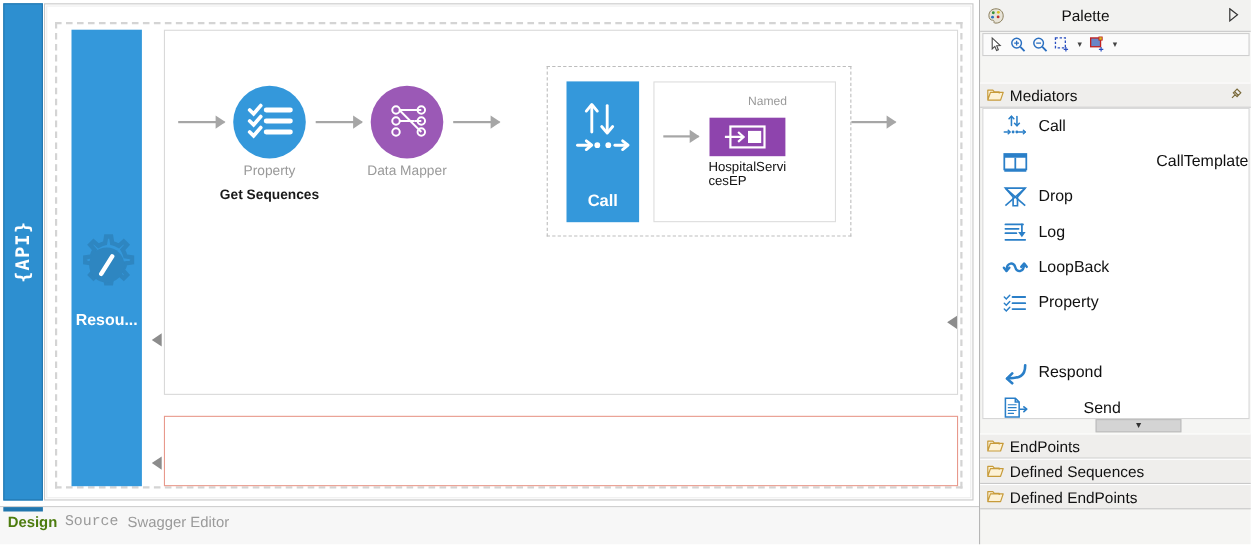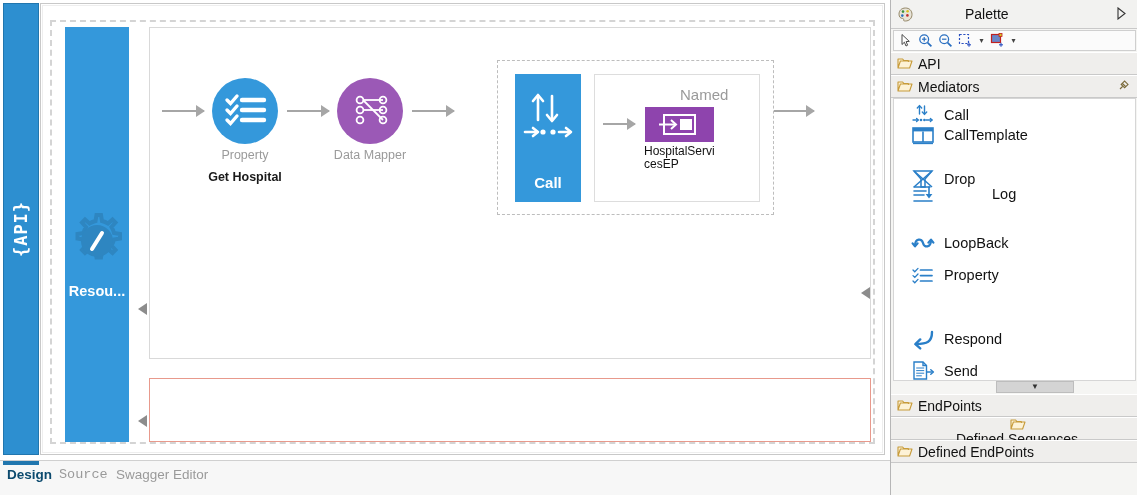--- a/index.html
+++ b/index.html
@@ -107,42 +107,42 @@
   }
   #call-blue-label {
     position: absolute; left: 0; right: 0; bottom: 11px; text-align: center;
     color: #ffffff; font-weight: bold; font-size: 15px;
   }
   #call-inner {
     position: absolute; left: 96px; top: 13px; width: 166px; height: 128px;
     border: 1px solid #dddddd; background: #ffffff;
   }
   #ep-type {
-    position: absolute; left: 85px; top: 11px; font-size: 15px; color: #9a9a9a;
+    position: absolute; left: 85px; top: 11px; font-size: 11px; color: #9a9a9a;
   }
   #ep-box {
     position: absolute; left: 50px; top: 32px; width: 69px; height: 35px;
     background: #8e44ad;
   }
   #ep-name {
     position: absolute; left: 49px; top: 70px; width: 73px;
     font-size: 12px; color: #111111; line-height: 13px;
     overflow: hidden; height: 24px; word-break: break-all;
   }
 
   
   #tabbar {
     position: absolute; left: 0; top: 460px; width: 890px; height: 35px;
     background: #f7f7f7; border-top: 1px solid #d0d0d0;
   }
   #tab-accent { position: absolute; left: 3px; top: 0; width: 36px; height: 4px; background: #2176ae; }
   .tab {
     position: absolute; top: 6px; font-size: 13.5px;
   }
-  .tab.active { color: #0c4a6e; font-weight: bold; }
+  .tab.active { color: #4d7c0f; font-weight: bold; }
   .tab.inactive { color: #9a9a9a; }
 
   
   #palette {
     position: absolute; left: 890px; top: 0; width: 247px; height: 495px;
     background: #f5f5f3; border-left: 1px solid #b6b6b6;
   }
   #palette-header {
     position: absolute; left: 0; top: 0; width: 247px; height: 29px;
     background: #f2f2f0; border-bottom: 1px solid #c9c9c9;
@@ -227,21 +227,21 @@
                     <path d="M15 42 l3.5 3.5 L25 38"></path>
                   </g>
                   <g stroke="#ffffff" stroke-width="4.4" stroke-linecap="round">
                     <line x1="30" y1="22" x2="52" y2="22"></line>
                     <line x1="30" y1="32" x2="52" y2="32"></line>
                     <line x1="30" y1="42" x2="52" y2="42"></line>
                   </g>
                 </svg>
               </div>
               <div class="node-type">Property</div>
-              <div class="node-name">Get Hospital</div>
+              <div class="node-name">Get Sequences</div>
             </div>
 
             <div class="conn" style="left:137px; top:82px; width:42px;"></div>
 
             <div class="node" style="left:187px; top:50px;">
               <div class="circ-icon circ-dm">
                 <svg width="66" height="66" viewBox="0 0 66 66">
                   <g stroke="#ffffff" stroke-width="1.8" fill="none">
                     <path d="M26 22 L46 42"></path>
                     <path d="M26 32 L40 32"></path>
@@ -378,28 +378,20 @@
         <svg width="15" height="15" viewBox="0 0 15 15">
             <rect x="1.5" y="1.5" width="9" height="8" fill="#6a86c8" stroke="#c02020" stroke-width="1.2"></rect>
             <rect x="9" y="0.5" width="3" height="3" fill="#d8c020" stroke="#c02020" stroke-width="0.8"></rect>
             <line x1="9" y1="11.8" x2="13" y2="11.8" stroke="#2a4fc0" stroke-width="1.1"></line>
             <line x1="11" y1="9.8" x2="11" y2="13.8" stroke="#2a4fc0" stroke-width="1.1"></line>
           </svg>
       </div>
       <div class="tb-caret">▾</div>
     </div>
 
-    <div class="group-header" style="top:52px;">
-      <span style="margin-left:6px;display:flex;">
-        <svg width="16" height="13" viewBox="0 0 16 13">
-            <path d="M1 11 L3.4 4 L15 4 L12.6 11 Z M1 11 L1 2 L5.6 2 L7 3.6 L11.4 3.6 L11.4 5" fill="#fdf2d6" stroke="#c79b3a" stroke-width="1.1" stroke-linejoin="round"></path>
-          </svg>
-      </span>
-      <span class="group-label">API</span>
-    </div>
 
     <div class="group-header" style="top:75px;">
       <span style="margin-left:6px;display:flex;">
         <svg width="16" height="13" viewBox="0 0 16 13">
             <path d="M1 11 L3.4 4 L15 4 L12.6 11 Z M1 11 L1 2 L5.6 2 L7 3.6 L11.4 3.6 L11.4 5" fill="#fdf2d6" stroke="#c79b3a" stroke-width="1.1" stroke-linejoin="round"></path>
           </svg>
       </span>
       <span class="group-label">Mediators</span>
       <span class="group-pin">
         <svg width="11" height="11" viewBox="0 0 11 11">
@@ -423,21 +415,21 @@
               <line x1="15" y1="17" x2="21" y2="17"></line>
                 <polyline points="19.4,15.4 21,17 19.4,18.6"></polyline>
             </g>
             <circle cx="10" cy="17" r="1.3" fill="#2a7fc8"></circle>
               <circle cx="13.4" cy="17" r="1.3" fill="#2a7fc8"></circle>
           </svg>
         </span>
         <span class="pal-label">Call</span>
       </div>
 
-      <div class="pal-item" style="top:20px;">
+      <div class="pal-item" style="top:32px;justify-content:space-between;">
         <span class="pal-icon">
           <svg width="24" height="22" viewBox="0 0 24 22">
             <rect x="2" y="4" width="20" height="14" fill="none" stroke="#2a7fc8" stroke-width="1.6"></rect>
             <rect x="2" y="4" width="20" height="3.4" fill="#2a7fc8"></rect>
             <line x1="12" y1="7.4" x2="12" y2="18" stroke="#2a7fc8" stroke-width="1.6"></line>
             <line x1="2" y1="19.4" x2="22" y2="19.4" stroke="#2a7fc8" stroke-width="1.5"></line>
           </svg>
         </span>
         <span class="pal-label">CallTemplate</span>
       </div>
@@ -446,21 +438,21 @@
         <span class="pal-icon">
           <svg width="24" height="22" viewBox="0 0 24 22">
             <path d="M3 3 L21 3 L14 11 L14 19 L10 19 L10 11 Z" fill="none" stroke="#2a7fc8" stroke-width="1.5"></path>
             <line x1="3" y1="3" x2="21" y2="19" stroke="#2a7fc8" stroke-width="1.5"></line>
             <line x1="21" y1="3" x2="3" y2="19" stroke="#2a7fc8" stroke-width="1.5"></line>
           </svg>
         </span>
         <span class="pal-label">Drop</span>
       </div>
 
-      <div class="pal-item" style="top:79px;gap:48px;">
+      <div class="pal-item" style="top:96px;">
         <span class="pal-icon">
           <svg width="24" height="22" viewBox="0 0 24 22">
             <g stroke="#2a7fc8" stroke-width="1.6" stroke-linecap="round">
               <line x1="3" y1="4" x2="19" y2="4"></line>
               <line x1="3" y1="8" x2="15" y2="8"></line>
               <line x1="3" y1="12" x2="13" y2="12"></line>
               <line x1="3" y1="18" x2="21" y2="18"></line>
               <line x1="18" y1="4" x2="18" y2="13"></line>
             </g>
             <polygon points="14.6,11 21.4,11 18,15.6" fill="#2a7fc8"></polygon>
@@ -502,21 +494,21 @@
       <div class="pal-item" style="top:224px;">
         <span class="pal-icon">
           <svg width="24" height="22" viewBox="0 0 24 22">
             <path d="M21 4 C21 14 16 16 5 16" fill="none" stroke="#2a7fc8" stroke-width="2.4" stroke-linecap="round"></path>
             <polyline points="9.2,11.4 4.4,16.2 9.2,20.4" fill="none" stroke="#2a7fc8" stroke-width="2.4" stroke-linecap="round" stroke-linejoin="round"></polyline>
           </svg>
         </span>
         <span class="pal-label">Respond</span>
       </div>
 
-      <div class="pal-item" style="top:256px;">
+      <div class="pal-item" style="top:256px;gap:41px;">
         <span class="pal-icon">
           <svg width="24" height="22" viewBox="0 0 24 22">
             <path d="M3 2 L12 2 L15.5 5.5 L15.5 19 L3 19 Z" fill="#ffffff" stroke="#2a7fc8" stroke-width="1.4"></path>
             <path d="M12 2 L12 5.5 L15.5 5.5" fill="none" stroke="#2a7fc8" stroke-width="1.4"></path>
             <g stroke="#2a7fc8" stroke-width="1" stroke-linecap="round">
               <line x1="5.6" y1="8" x2="12.8" y2="8"></line>
               <line x1="5.6" y1="10.6" x2="12.8" y2="10.6"></line>
               <line x1="5.6" y1="13.2" x2="12.8" y2="13.2"></line>
               <line x1="5.6" y1="15.8" x2="10.4" y2="15.8"></line>
             </g>
@@ -535,21 +527,21 @@
 
     <div class="group-header" style="top:394px;">
       <span style="margin-left:6px;display:flex;">
         <svg width="16" height="13" viewBox="0 0 16 13">
             <path d="M1 11 L3.4 4 L15 4 L12.6 11 Z M1 11 L1 2 L5.6 2 L7 3.6 L11.4 3.6 L11.4 5" fill="#fdf2d6" stroke="#c79b3a" stroke-width="1.1" stroke-linejoin="round"></path>
           </svg>
       </span>
       <span class="group-label">EndPoints</span>
     </div>
 
-    <div class="group-header" style="top:417px;flex-direction:column;">
+    <div class="group-header" style="top:417px;">
       <span style="margin-left:6px;display:flex;">
         <svg width="16" height="13" viewBox="0 0 16 13">
             <path d="M1 11 L3.4 4 L15 4 L12.6 11 Z M1 11 L1 2 L5.6 2 L7 3.6 L11.4 3.6 L11.4 5" fill="#fdf2d6" stroke="#c79b3a" stroke-width="1.1" stroke-linejoin="round"></path>
           </svg>
       </span>
       <span class="group-label">Defined Sequences</span>
     </div>
 
     <div class="group-header" style="top:440px;">
       <span style="margin-left:6px;display:flex;">

